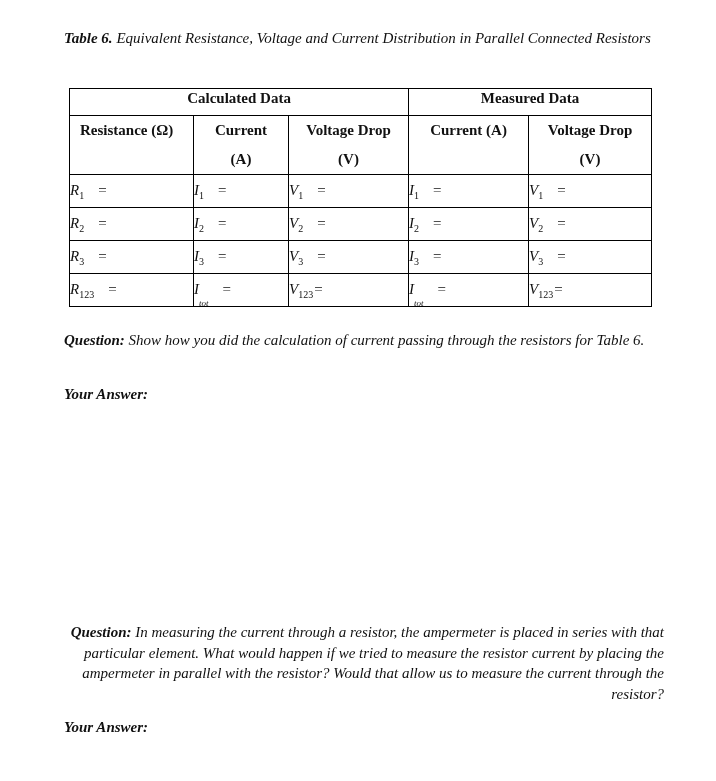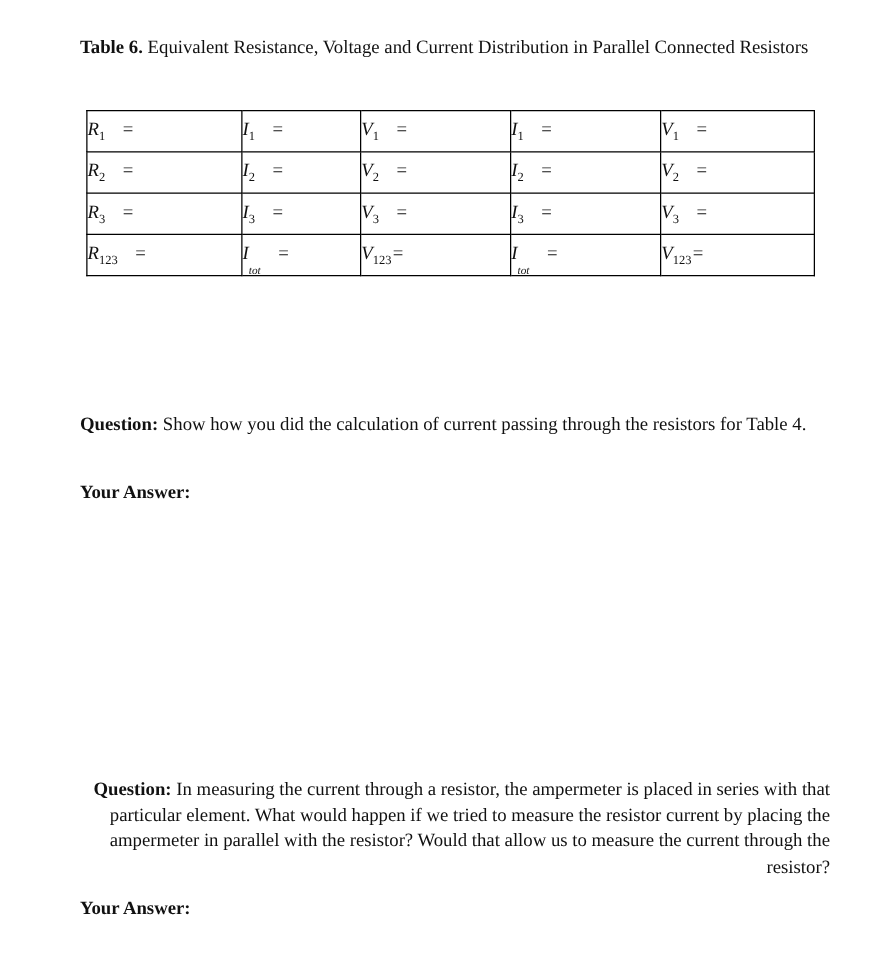--- a/index.html
+++ b/index.html
@@ -1,21 +1,21 @@
 <!DOCTYPE html>
 <html><head>
 <meta charset="utf-8">
 <style>
   html, body { margin: 0; padding: 0; background: #ffffff; }
   body {
     width: 716px; height: 781px; position: relative; overflow: hidden;
     font-family: "Liberation Serif", "DejaVu Serif", serif;
     color: #111111; font-size: 15px;
   }
-  .para { position: absolute; left: 64px; width: 600px; line-height: 21px; margin: 0; }
+  .para { position: absolute; left: 64px; width: 600px; line-height: 21px; margin: 0; font-style: italic; }
   .para b { font-weight: bold; }
   #caption { top: 28px; }
   #q1 { top: 330px; }
   #a1 { top: 384px; font-weight: bold; }
   #q2 { top: 622px; width: 600px; line-height: 20.5px; text-align: right; }
   #a2 { top: 717px; font-weight: bold; }
 
   table.data {
     position: absolute; left: 69px; top: 88px;
     border-collapse: collapse; table-layout: fixed;
@@ -42,20 +42,31 @@
 
 <table class="data">
   <colgroup>
     <col style="width:124px">
       <col style="width:95px">
       <col style="width:120px">
       <col style="width:120px">
       <col style="width:123px">
   </colgroup>
   <thead>
+    <tr>
+      <th class="group" colspan="3">Calculated Data</th>
+      <th class="group" colspan="2">Measured Data</th>
+    </tr>
+    <tr>
+      <th class="colh left"><span>Resistance (Ω)</span></th>
+      <th class="colh"><span>Current</span><br><span>(A)</span></th>
+      <th class="colh"><span>Voltage Drop</span><br><span>(V)</span></th>
+      <th class="colh"><span>Current  (A)</span></th>
+      <th class="colh"><span>Voltage Drop</span><br><span>(V)</span></th>
+    </tr>
   </thead>
   <tbody>
     <tr>
       <td class="cell"><span class="sym">R</span><span class="sub">1</span><span class="eq">=</span></td>
       <td class="cell"><span class="sym">I</span><span class="sub">1</span><span class="eq">=</span></td>
       <td class="cell"><span class="sym">V</span><span class="sub">1</span><span class="eq">=</span></td>
       <td class="cell"><span class="sym">I</span><span class="sub">1</span><span class="eq">=</span></td>
       <td class="cell"><span class="sym">V</span><span class="sub">1</span><span class="eq">=</span></td>
     </tr>
     <tr>
@@ -75,17 +86,17 @@
     <tr>
       <td class="cell"><span class="sym">R</span><span class="sub">123</span><span class="eq">=</span></td>
       <td class="cell"><span class="sym">I</span><span class="subi">tot</span><span class="eq">=</span></td>
       <td class="cell"><span class="sym">V</span><span class="sub">123</span><span class="eq tight">=</span></td>
       <td class="cell"><span class="sym">I</span><span class="subi">tot</span><span class="eq">=</span></td>
       <td class="cell"><span class="sym">V</span><span class="sub">123</span><span class="eq tight">=</span></td>
     </tr>
   </tbody>
 </table>
 
-<p class="para" id="q1"><b>Question:</b><span> Show how you did the calculation of current passing through the resistors for Table 4.</span></p>
+<p class="para" id="q1"><b>Question:</b><span> Show how you did the calculation of current passing through the resistors for Table 6.</span></p>
 <p class="para" id="a1">Your Answer:</p>
 
 <p class="para" id="q2"><b>Question:</b><span> In measuring the current through a resistor, the ampermeter is placed in series with that particular element. What would happen if we tried to measure the resistor current by placing the ampermeter in parallel with the resistor? Would that allow us to measure the current through the resistor?</span></p>
 <p class="para" id="a2">Your Answer:</p>
 
 </body></html>

